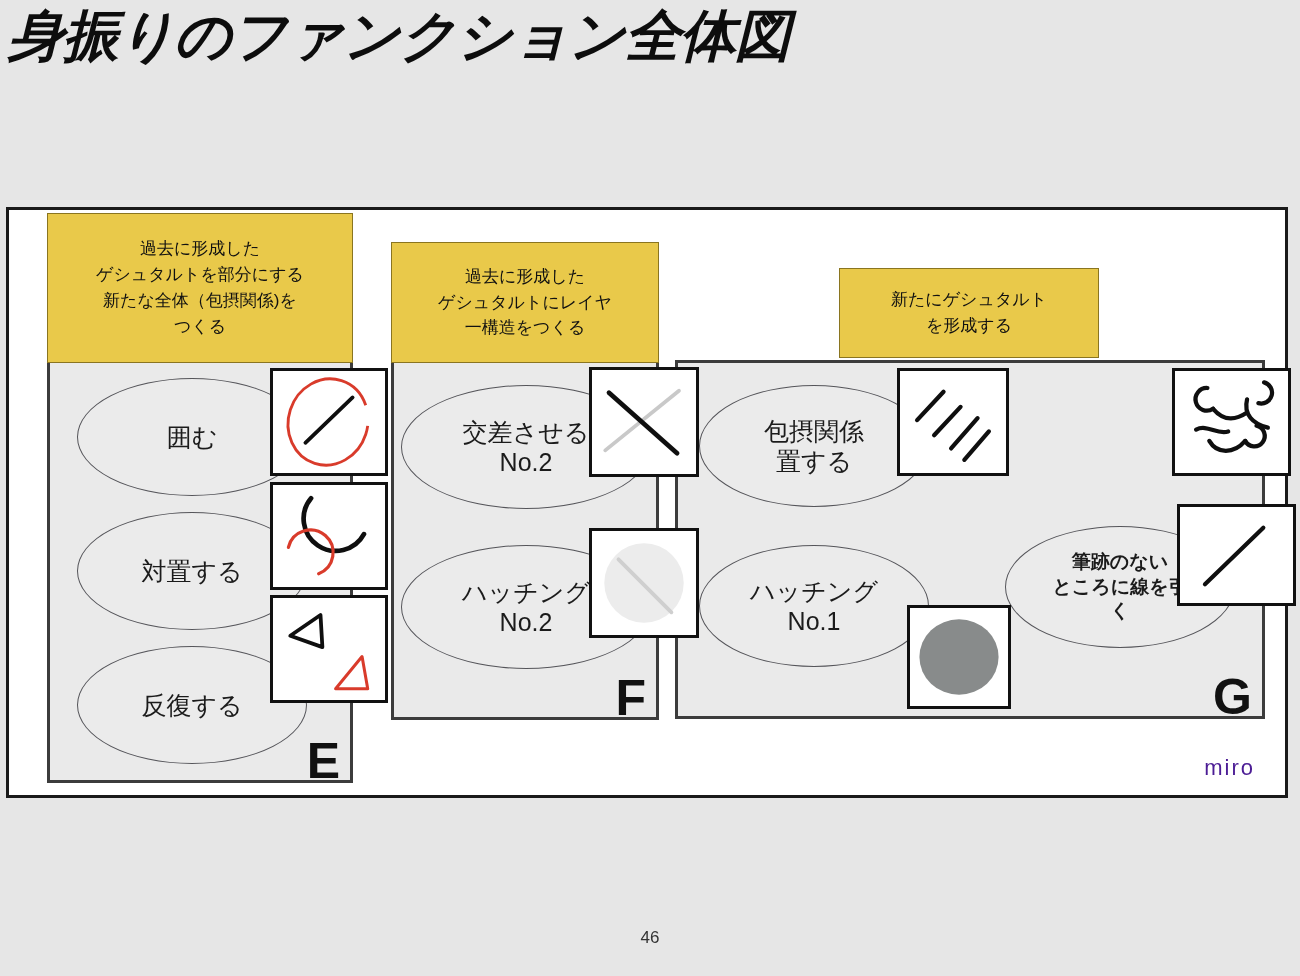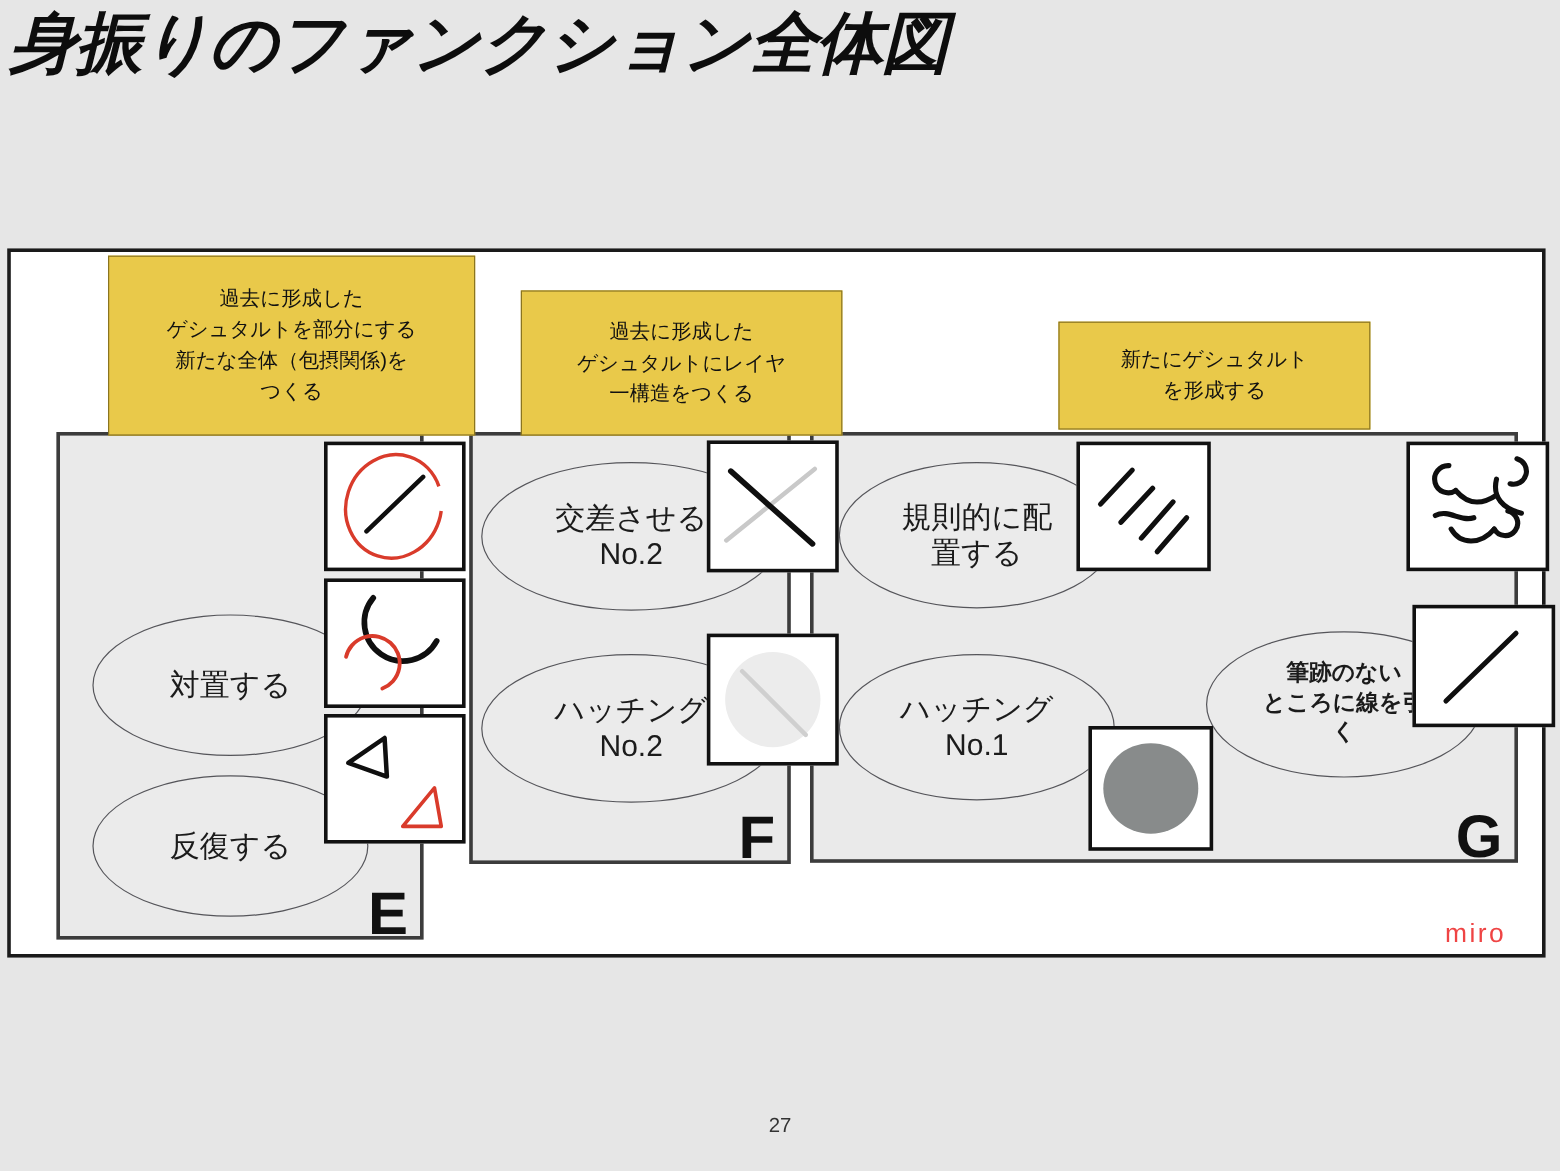--- a/index.html
+++ b/index.html
@@ -36,21 +36,20 @@
     border:1px solid #8a7520;
     box-sizing:border-box;
     color:#111;
     font-size:17px;
     line-height:1.52;
     text-align:center;
     display:flex;align-items:center;justify-content:center;
     padding:4px 6px;
     z-index:6;
     white-space:pre-line;
-    margin-left:43px;
   }
   #caption-e{left:38px;  top:3px;   width:306px; height:150px;}
   #caption-f{left:382px; top:32px;  width:268px; height:121px;}
   #caption-g{left:830px; top:58px;  width:260px; height:90px;}
 
   
   .group{
     position:absolute;
     background:#eaeaea;
     border:3px solid #3c3c3c;
@@ -91,22 +90,22 @@
     background:#fff;
     border:3px solid #111;
     box-sizing:border-box;
     z-index:5;
     overflow:hidden;
   }
   .thumb svg{display:block;width:100%;height:100%;}
 
   
   #miro{
-    position:absolute;right:30px;bottom:4px;
-    font-size:22px;color:#ef4444;letter-spacing:2px;
+    position:absolute;right:30px;bottom:14px;
+    font-size:22px;color:#4c1d95;letter-spacing:2px;
     z-index:4;
   }
   #page-number{
     position:absolute;left:0;right:0;top:928px;
     text-align:center;font-size:17px;color:#333;
   }
 </style>
 </head>
 <body>
 
@@ -121,20 +120,21 @@
   <div class="caption" id="caption-f">過去に形成した
 ゲシュタルトにレイヤ
 一構造をつくる</div>
   <div class="caption" id="caption-g">新たにゲシュタルト
 を形成する</div>
 
   <div class="group" id="group-e">
     <div class="group-letter">E</div>
   </div>
 
+  <div class="ellipse" style="left:68px;top:168px;width:230px;height:118px;">囲む</div>
   <div class="ellipse" style="left:68px;top:436px;width:230px;height:118px;">反復する</div>
   <div class="ellipse" style="left:68px;top:302px;width:230px;height:118px;">対置する</div>
 
   <div class="thumb" style="left:261px;top:158px;width:118px;height:108px;">
     <svg viewBox="0 0 118 108">
       <ellipse cx="58" cy="54" rx="42" ry="46" fill="none" stroke="#d93b2b" stroke-width="3" stroke-dasharray="245 22" transform="rotate(18 58 54)"></ellipse>
       <line x1="34" y1="76" x2="84" y2="28" stroke="#0f0f0f" stroke-width="4" stroke-linecap="round"></line>
     </svg>
   </div>
 
@@ -172,21 +172,21 @@
     <svg viewBox="0 0 110 110">
       <circle cx="55" cy="55" r="42" fill="#ececec"></circle>
       <line x1="28" y1="30" x2="84" y2="86" stroke="#cfcfcf" stroke-width="4" stroke-linecap="round"></line>
     </svg>
   </div>
 
   <div class="group" id="group-g">
     <div class="group-letter">G</div>
   </div>
 
-  <div class="ellipse" style="left:690px;top:175px;width:230px;height:122px;">規則的に配
+  <div class="ellipse" style="left:690px;top:175px;width:230px;height:122px;">包摂関係
 置する</div>
   <div class="ellipse" style="left:690px;top:335px;width:230px;height:122px;">ハッチング
 No.1</div>
   <div class="ellipse small" style="left:996px;top:316px;width:230px;height:122px;font-weight:bold;">筆跡のない
 ところに線を引
 く</div>
 
   <div class="thumb" style="left:888px;top:158px;width:112px;height:108px;">
     <svg viewBox="0 0 112 108">
       <g stroke="#0f0f0f" stroke-width="4.5" stroke-linecap="round">
@@ -220,13 +220,13 @@
 
   <div class="thumb" style="left:1168px;top:294px;width:119px;height:102px;">
     <svg viewBox="0 0 119 102">
       <line x1="26" y1="82" x2="88" y2="22" stroke="#0f0f0f" stroke-width="4.5" stroke-linecap="round"></line>
     </svg>
   </div>
 
   <div id="miro">miro</div>
 </div>
 
-<div id="page-number">27</div>
+<div id="page-number">46</div>
 
 </body></html>

